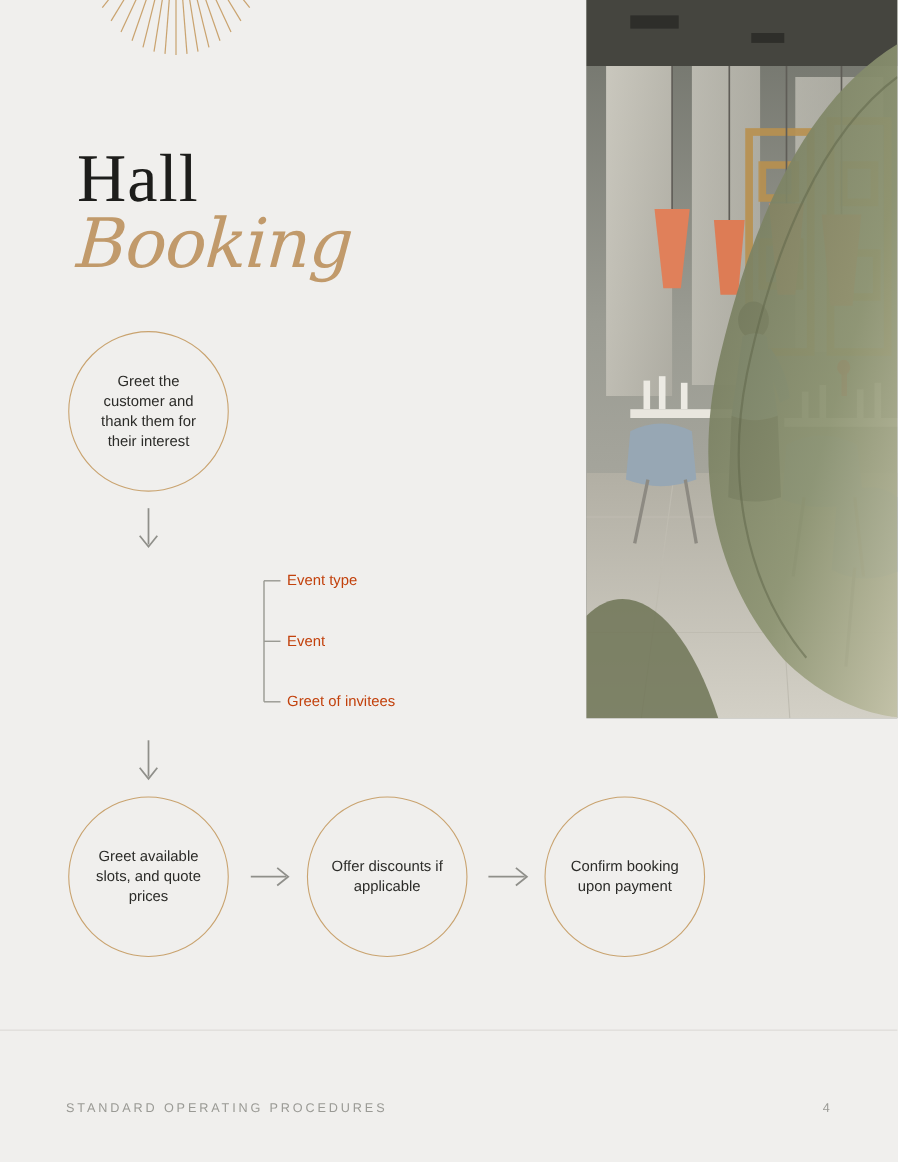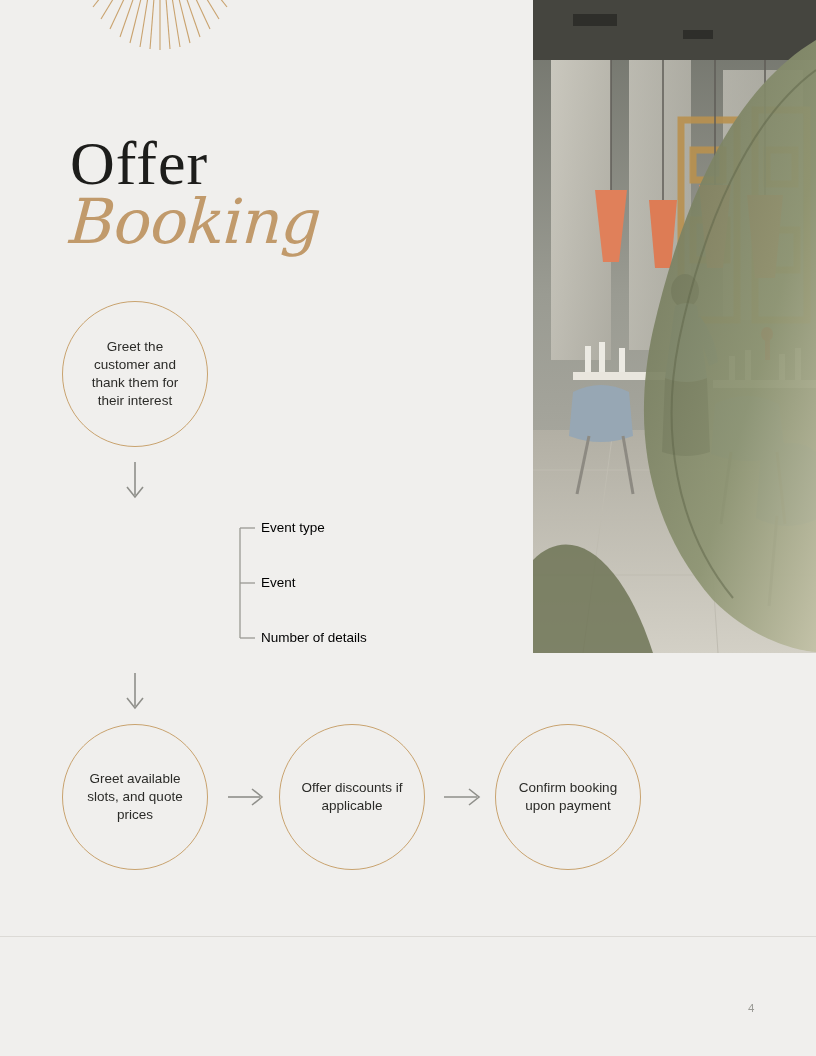--- a/index.html
+++ b/index.html
@@ -100,21 +100,21 @@
 
   .node-1 { left: 62px;  top: 301px; width: 146px; height: 146px; }
   .node-2 { left: 62px;  top: 512px; width: 146px; height: 146px; }
   .node-3 { left: 62px;  top: 724px; width: 146px; height: 146px; }
   .node-4 { left: 279px; top: 724px; width: 146px; height: 146px; align-items: center; }
   .node-5 { left: 495px; top: 724px; width: 146px; height: 146px; }
 
   .sub-item {
     position: absolute;
     font-size: 13.5px;
-    color: #000000;
+    color: #c2410c;
     line-height: 18px;
     white-space: nowrap;
   }
   .sub-1 { left: 261px; top: 519px; }
   .sub-2 { left: 261px; top: 574px; }
   .sub-3 { left: 261px; top: 629px; }
 
   
   .footer-rule {
     position: absolute;
@@ -271,21 +271,21 @@
         <path d="M167 316 q16 22 18 46 l-9 4 q-6 -24 -17 -40 z" fill="#7d94a6"></path>
       </g>
 
       <path d="M283 40 C200 90 150 200 120 330 C100 420 110 520 180 600 C230 650 283 652 283 652 Z" fill="url(#leaf)" opacity="0.93"></path>
       <path d="M283 70 C215 120 170 225 146 340 C128 430 142 528 200 598" stroke="#5d6348" stroke-width="2" fill="none" opacity="0.5"></path>
       <path d="M0 560 C40 520 90 560 120 653 L0 653 Z" fill="#6f7456" opacity="0.85"></path>
     </svg>
   </div>
 
   <div class="title-block">
-    <div class="title-main">Offer</div>
+    <div class="title-main">Hall</div>
     <div class="title-script">Booking</div>
   </div>
 
   <svg class="flow" viewBox="0 0 816 1056">
 
     <g stroke="#8f8f8a" stroke-width="1.6" fill="none">
       <line x1="135" y1="462" x2="135" y2="495"></line>
       <polyline points="127,487 135,497 143,487"></polyline>
     </g>
 
@@ -320,18 +320,19 @@
   </div>
   <div class="node node-4">
     <span>Offer discounts if applicable</span>
   </div>
   <div class="node node-5">
     <span>Confirm booking upon payment</span>
   </div>
 
   <div class="sub-item sub-1">Event type</div>
   <div class="sub-item sub-2">Event</div>
-  <div class="sub-item sub-3">Number of details</div>
+  <div class="sub-item sub-3">Greet of invitees</div>
 
   <div class="footer-rule"></div>
+  <div class="footer-text">STANDARD OPERATING PROCEDURES</div>
   <div class="page-number">4</div>
 
 </div>
 
 </body></html>

